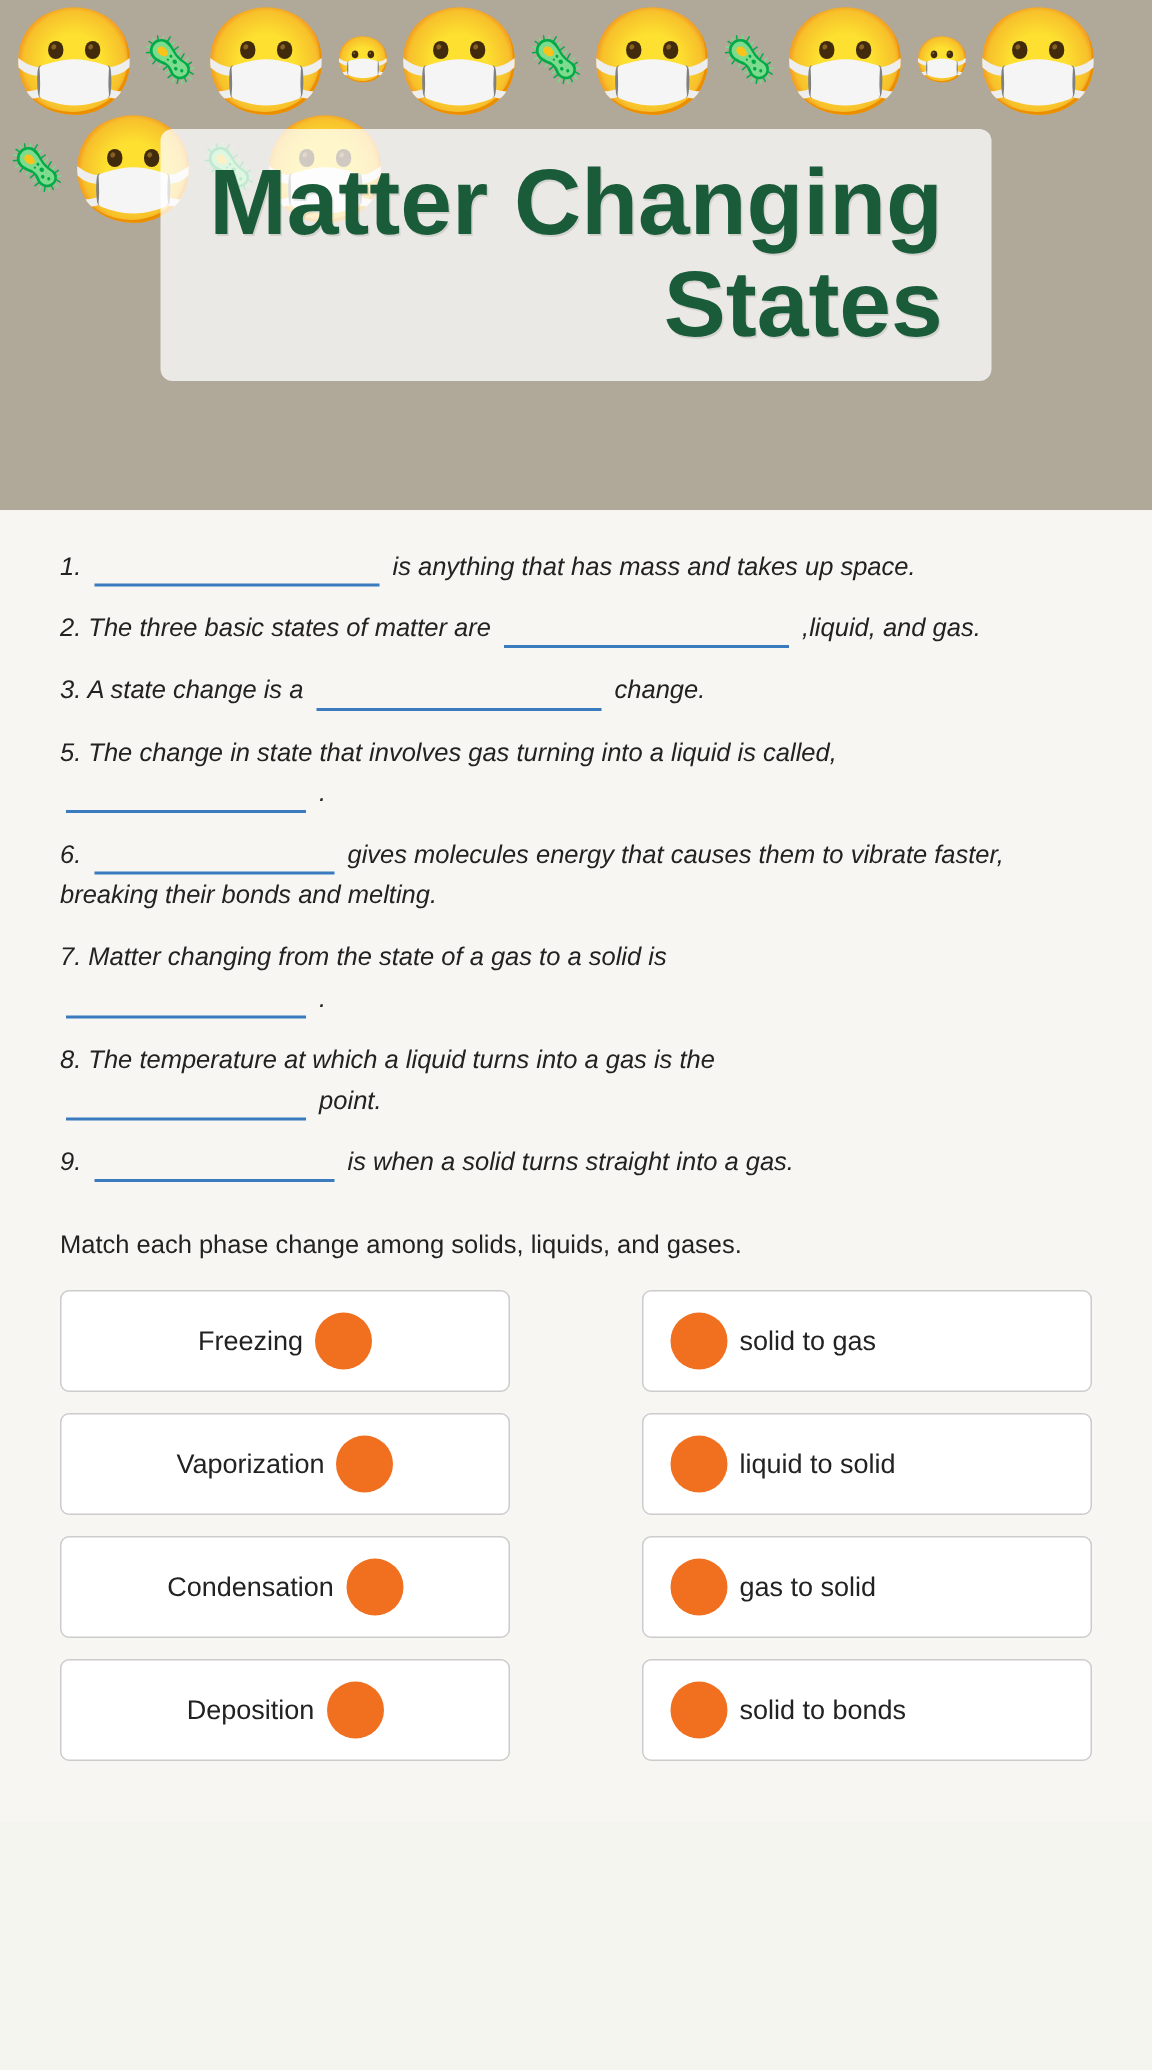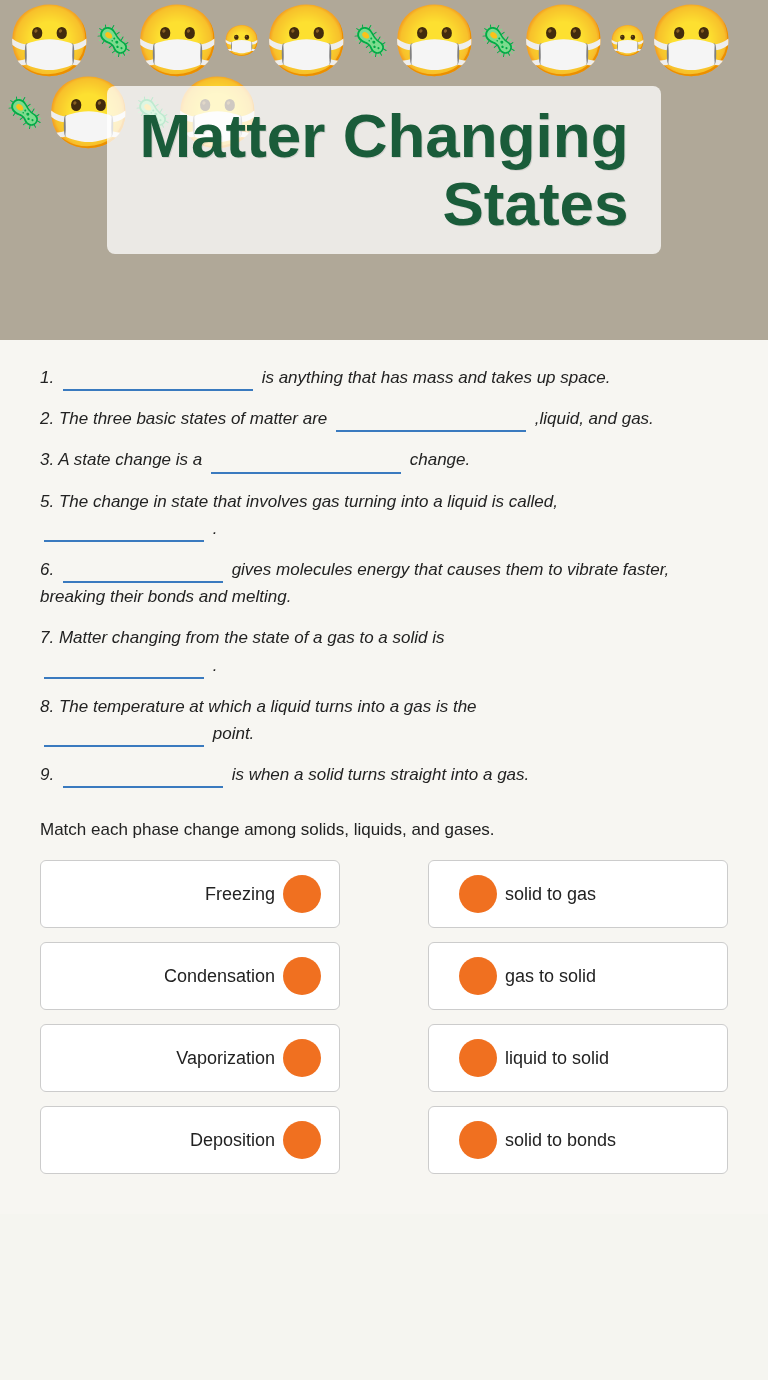--- a/index.html
+++ b/index.html
@@ -103,21 +103,21 @@
 
     .match-card {
       background: white;
       border: 1.5px solid #ccc;
       border-radius: 6px;
       display: flex;
       align-items: center;
       padding: 14px 18px;
       min-width: 230px;
       width: 300px;
-      justify-content: flex-end;
+      justify-content: center;
     }
 
     .match-card-label {
       font-size: 18px;
       color: #222;
       font-weight: 500;
     }
 
     .orange-dot {
       width: 38px;
@@ -136,21 +136,21 @@
       flex-shrink: 0;
       margin-right: 8px;
     }
 
     .match-card-right {
       background: white;
       border: 1.5px solid #ccc;
       border-radius: 6px;
       display: flex;
       align-items: center;
-      padding: 14px 30px;
+      padding: 14px 18px;
       min-width: 230px;
       width: 300px;
       justify-content: flex-start;
     }
 
     .emoji-row {
       display: flex;
       flex-wrap: wrap;
       width: 100%;
       height: 100%;
@@ -265,37 +265,37 @@
           <div class="orange-dot"></div>
         </div>
         <div class="match-card-right">
           <div class="orange-dot-left"></div>
           <span class="match-card-label">solid to gas</span>
         </div>
       </div>
 
       <div class="match-row">
         <div class="match-card">
+          <span class="match-card-label">Vaporization</span>
+          <div class="orange-dot"></div>
+        </div>
+        <div class="match-card-right">
+          <div class="orange-dot-left"></div>
+          <span class="match-card-label">liquid to solid</span>
+        </div>
+      </div>
+
+      <div class="match-row">
+        <div class="match-card">
           <span class="match-card-label">Condensation</span>
           <div class="orange-dot"></div>
         </div>
         <div class="match-card-right">
           <div class="orange-dot-left"></div>
           <span class="match-card-label">gas to solid</span>
-        </div>
-      </div>
-
-      <div class="match-row">
-        <div class="match-card">
-          <span class="match-card-label">Vaporization</span>
-          <div class="orange-dot"></div>
-        </div>
-        <div class="match-card-right">
-          <div class="orange-dot-left"></div>
-          <span class="match-card-label">liquid to solid</span>
         </div>
       </div>
 
 
       <div class="match-row">
         <div class="match-card">
           <span class="match-card-label">Deposition</span>
           <div class="orange-dot"></div>
         </div>
         <div class="match-card-right">

